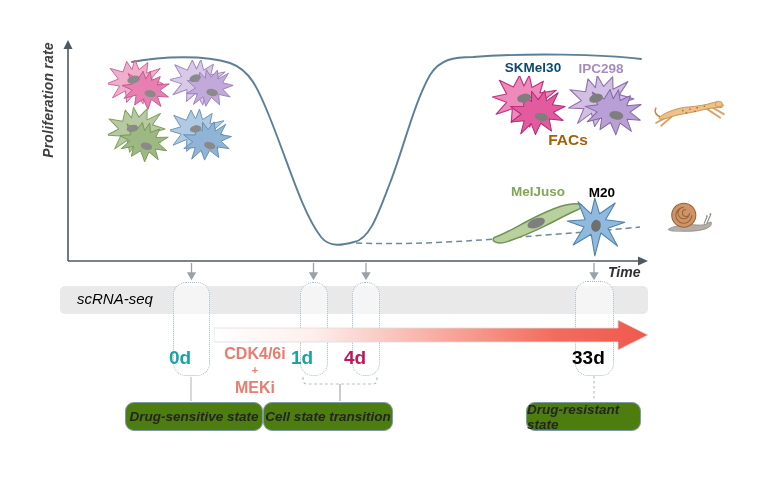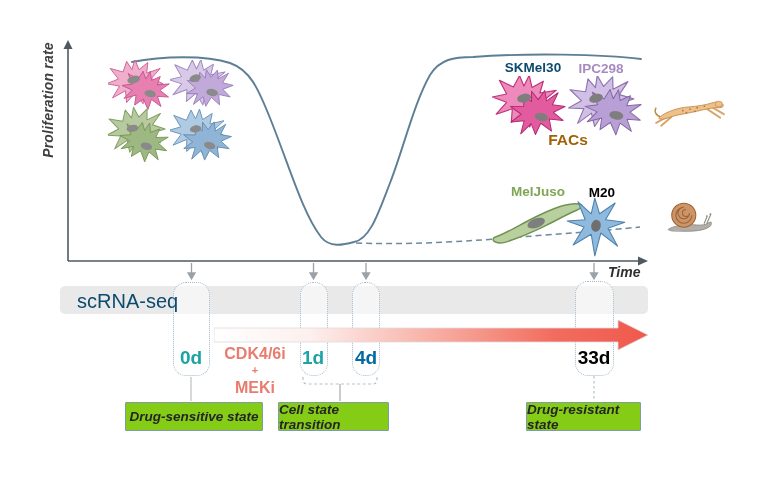--- a/index.html
+++ b/index.html
@@ -10,44 +10,44 @@
   .lines-layer{position:absolute;left:0;top:0;z-index:1;}
   
   .y-label{position:absolute;left:-27px;top:92px;width:150px;height:16px;z-index:2;
            transform:rotate(-90deg);text-align:center;font-size:14px;font-weight:bold;
            font-style:italic;color:#3f3f3f;letter-spacing:.2px;}
   .time-label{position:absolute;left:608px;top:264px;z-index:2;font-size:14px;
               font-style:italic;font-weight:bold;color:#2f2f2f;}
   
   .assay-band{position:absolute;left:60px;top:286px;width:588px;height:28px;background:#e9e9e9;
               border-radius:5px;z-index:0;}
-  .assay-label{position:absolute;left:77px;top:290px;z-index:4;font-size:20px;color:#0c4a6e;}
+  .assay-label{position:absolute;left:77px;top:290px;z-index:4;font-size:15px;color:#000000;font-style:italic;}
   
   .capsule{position:absolute;box-sizing:border-box;border:1.5px dotted #a3b8c8;
            border-radius:13px;background:rgba(255,255,255,.55);z-index:2;}
   .cap-0d{left:173px;top:282px;width:37px;height:94px;}
   .cap-1d{left:300px;top:282px;width:28px;height:94px;}
   .cap-4d{left:352px;top:282px;width:28px;height:94px;}
   .cap-33d{left:575px;top:281px;width:39px;height:95px;}
-  .day{position:absolute;z-index:4;width:44px;text-align:center;font-size:19px;font-weight:bold;}
+  .day{position:absolute;z-index:4;width:44px;text-align:left;font-size:19px;font-weight:bold;}
   .day-0{left:169px;top:347px;} .day-1{left:291px;top:347px;}
   .day-4{left:344px;top:347px;} .day-33{left:572px;top:347px;}
   
   .red-arrow{position:absolute;left:214px;top:318px;z-index:3;}
   
   .treatment{position:absolute;left:222px;top:344px;width:66px;z-index:4;text-align:center;
              font-weight:bold;line-height:1.25;}
   .treatment .t1,.treatment .t3{font-size:16px;}
   .treatment .t2{font-size:11px;}
   
   .state-box{position:absolute;top:402px;height:29px;box-sizing:border-box;z-index:2;
-             border:1.5px solid #7f9aab;border-radius:1px;background:#84cc16;
+             border:1.5px solid #7f9aab;border-radius:9px;background:#4d7c0f;
              display:flex;align-items:center;justify-content:center;
              font-style:italic;font-weight:bold;font-size:13.5px;color:#252525;}
-  .st-a{left:125px;width:138px;} .st-b{left:278px;width:111px;} .st-c{left:526px;width:115px;}
+  .st-a{left:125px;width:138px;} .st-b{left:263px;width:130px;} .st-c{left:526px;width:115px;}
   
   .cl-label{position:absolute;width:84px;text-align:center;z-index:4;font-weight:bold;font-size:13.5px;}
   .grp-label{position:absolute;width:84px;text-align:center;z-index:4;font-weight:bold;
              font-size:15.5px;color:#a16207;}
   .cells{position:absolute;z-index:2;}
 </style>
 </head>
 <body>
 
 <div class="stage">
@@ -191,21 +191,21 @@
         <stop offset=".5" stop-color="#f8b0a6"></stop>
         <stop offset=".78" stop-color="#f26d5f"></stop>
         <stop offset="1" stop-color="#f0594c"></stop>
       </linearGradient>
     </defs>
     <polygon points="0,10 404,10 404,2 434,17 404,32 404,24 0,24" fill="url(#redgrad)" stroke="#dcdcdc" stroke-width="0.8"></polygon>
   </svg>
 
   <div class="day day-0" style="color: rgb(27, 163, 166);">0d</div>
   <div class="day day-1" style="color: rgb(27, 163, 166);">1d</div>
-  <div class="day day-4" style="color: #0369a1;">4d</div>
+  <div class="day day-4" style="color: #be185d;">4d</div>
   <div class="day day-33" style="color: #000000;">33d</div>
 
   <div class="treatment" style="color: rgb(232, 124, 111);">
     <div class="t1">CDK4/6i</div>
     <div class="t2">+</div>
     <div class="t3">MEKi</div>
   </div>
 
   <div class="state-box st-a">Drug-sensitive state</div>
   <div class="state-box st-b">Cell state transition</div>

